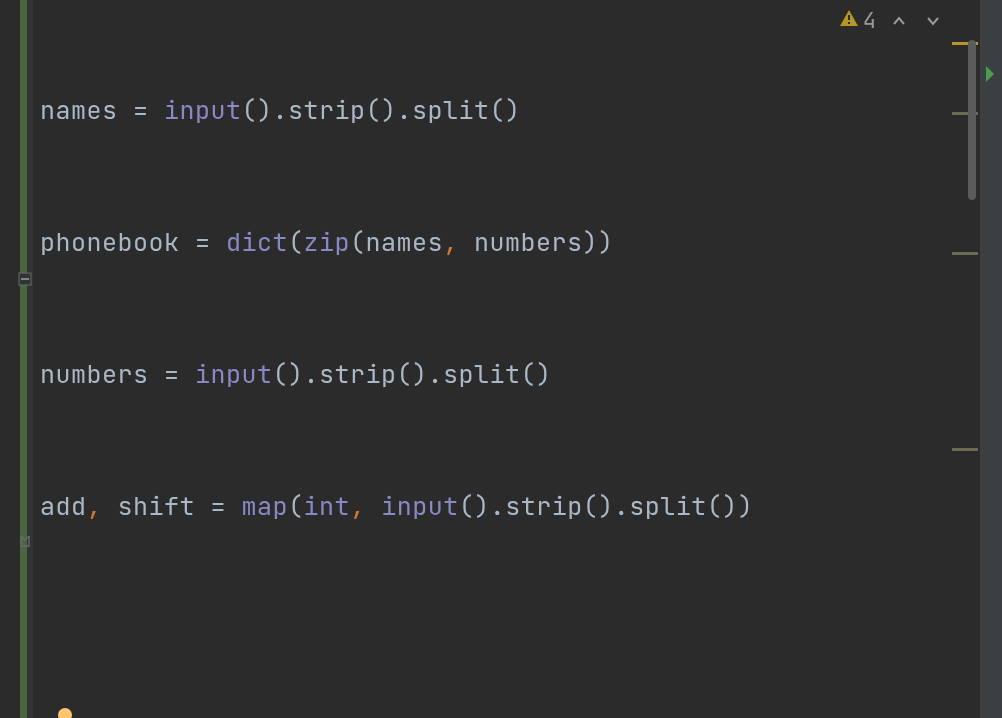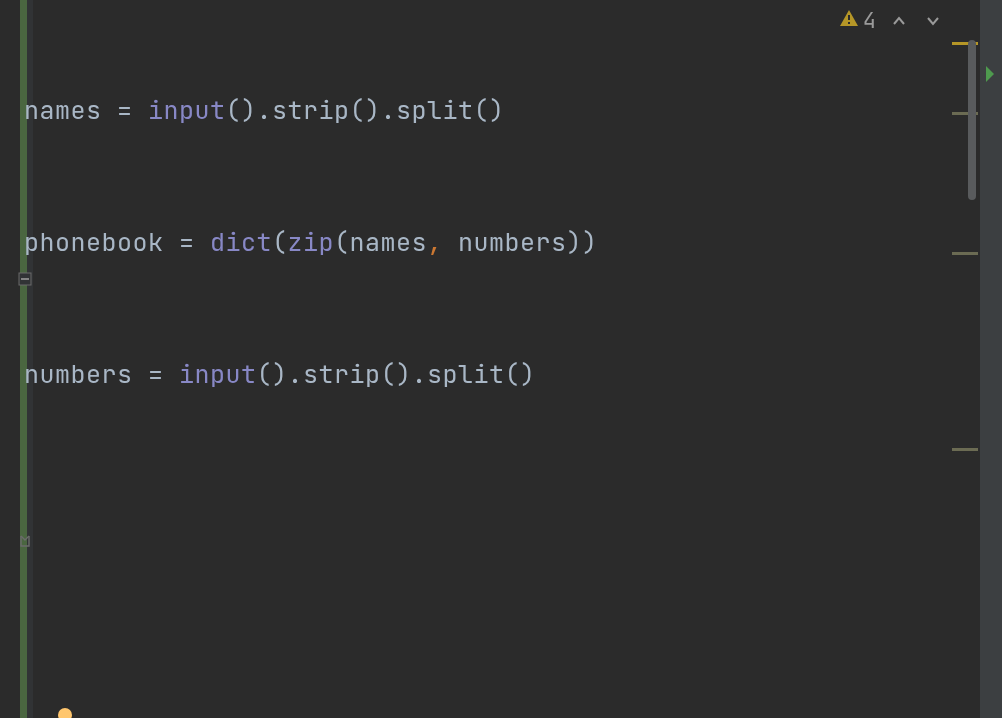--- a/index.html
+++ b/index.html
@@ -44,21 +44,21 @@
   .fold-handle {
     position: absolute;
     left: 18px;
     width: 14px;
     height: 14px;
     z-index: 3;
   }
   .fold-minus svg, .fold-lock svg { display:block; }
   .code-area {
     flex: 1;
-    padding-left: 4px;
+    padding-left: 20px;
     padding-top: 0;
     line-height: 44px;
     white-space: pre;
     position: relative;
     letter-spacing: 0.5px;
     border-radius: 20px;
   }
   .code-line { height: 44px; }
   .tok-ident { color: #a9b7c6; }
   .tok-builtin { color: #8888c6; }
@@ -158,20 +158,21 @@
     <svg width="14" height="14" viewBox="0 0 14 14">
         <polyline points="3,2 3,12 11,12 11,2" fill="none" stroke="#6b6b6b" stroke-width="1.4"></polyline>
         <polyline points="3,2 7,6 11,2" fill="none" stroke="#6b6b6b" stroke-width="1.4"></polyline>
       </svg>
   </div>
 
   <div class="code-area">
     <div class="code-line"><span class="tok-ident">names </span><span class="tok-punct">= </span><span class="tok-builtin">input</span><span class="tok-punct">().strip().split()</span></div>
     <div class="code-line"><span class="tok-ident">phonebook </span><span class="tok-punct">= </span><span class="tok-builtin">dict</span><span class="tok-punct">(</span><span class="tok-builtin">zip</span><span class="tok-punct">(names</span><span class="tok-kw">, </span><span class="tok-punct">numbers))</span></div>
     <div class="code-line"><span class="tok-ident">numbers </span><span class="tok-punct">= </span><span class="tok-builtin">input</span><span class="tok-punct">().strip().split()</span></div>
+    <div class="code-line"><span class="tok-ident">add</span><span class="tok-kw">, </span><span class="tok-ident">shift </span><span class="tok-punct">= </span><span class="tok-builtin">map</span><span class="tok-punct">(</span><span class="tok-builtin">int</span><span class="tok-kw">, </span><span class="tok-builtin">input</span><span class="tok-punct">().strip().split())</span></div>
     <div class="code-line"></div>
     
     
     
     
     
     
     
     
   </div>

